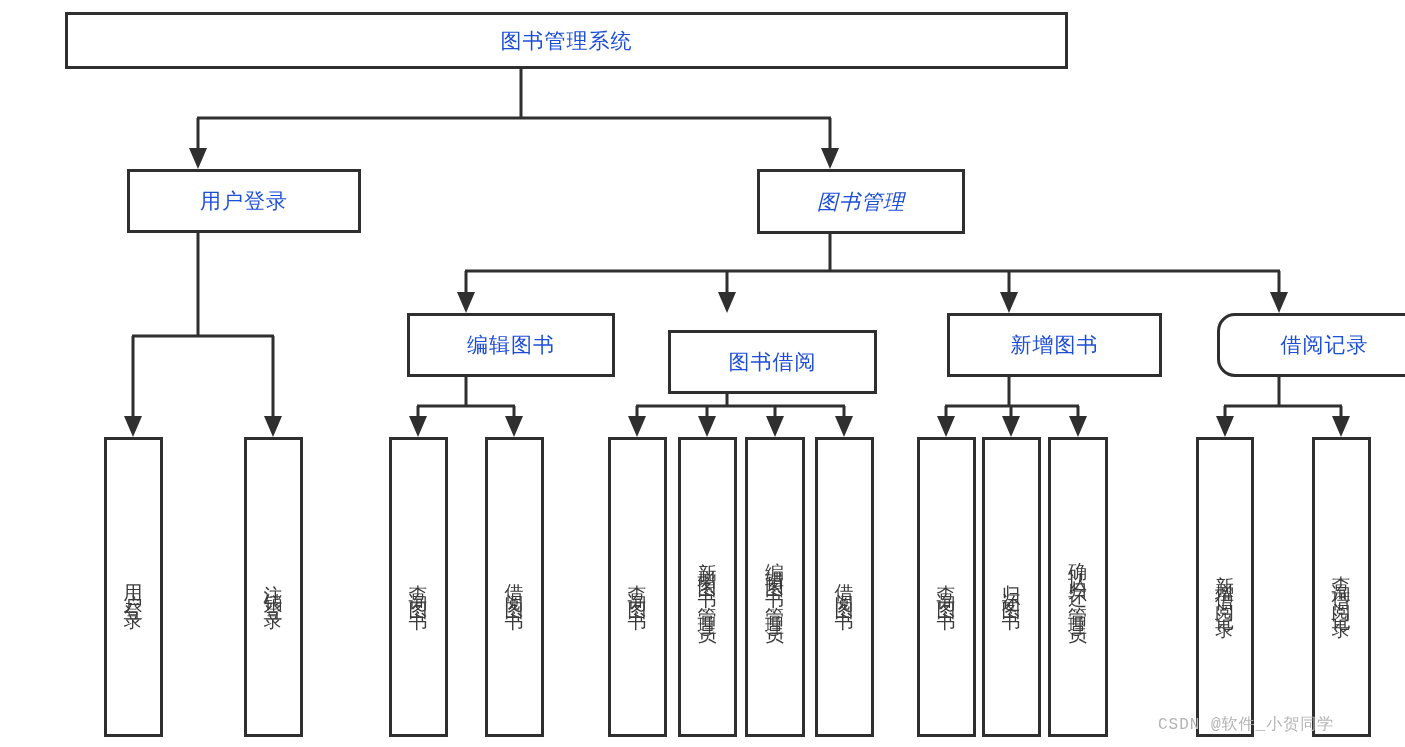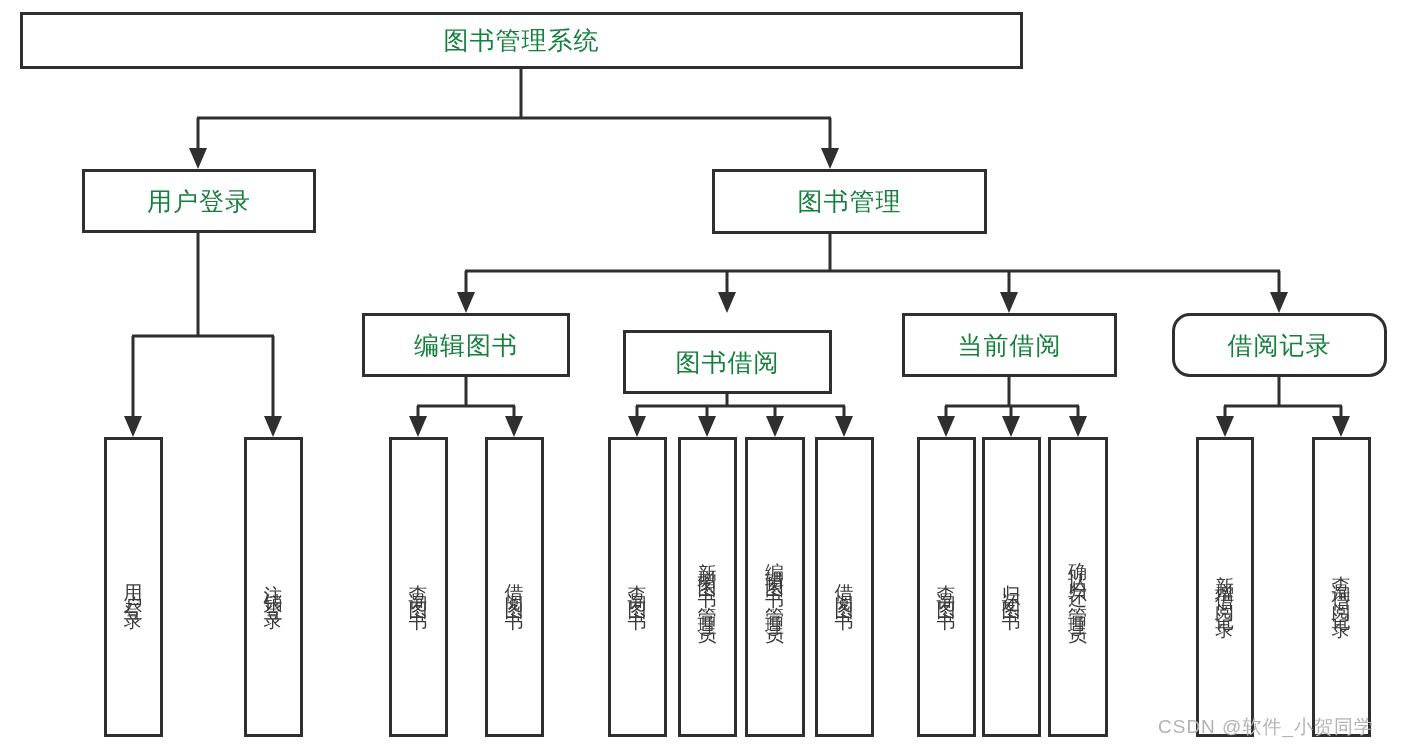--- a/index.html
+++ b/index.html
@@ -22,24 +22,25 @@
     pointer-events: none;
   }
   .hbox {
     position: absolute;
     box-sizing: border-box;
     border: 3px solid #2f2f2f;
     background: #ffffff;
     display: flex;
     align-items: center;
     justify-content: center;
-    font-size: 25px;
+    font-size: 21px;
     letter-spacing: 1px;
-    color: #15803d;
+    color: #1d4ed8;
     z-index: 2;
+    margin-left: 45px;
   }
   .leaf {
     position: absolute;
     box-sizing: border-box;
     border: 3px solid #2f2f2f;
     background: #ffffff;
     display: flex;
     align-items: center;
     justify-content: center;
     z-index: 2;
@@ -51,25 +52,26 @@
     letter-spacing: 9px;
     line-height: 1;
     color: #3a3a3a;
     white-space: nowrap;
   }
   .watermark {
     position: absolute;
     left: 1158px;
     top: 714px;
     width: 240px;
-    font-size: 19px;
+    font-size: 16px;
     color: #b3b3b3;
     letter-spacing: 1px;
     z-index: 3;
     white-space: nowrap;
+    font-family: Liberation Mono, monospace;
   }
 </style>
 </head>
 <body>
 
 <div class="canvas">
 
   <svg class="connectors" width="1405" height="747" viewBox="0 0 1405 747">
     <path fill="none" stroke="#2f2f2f" stroke-width="3" d="M521 69 V118 M197 118 H831 M198 118 V148 M830 118 V148
              M198 233 V336 M132 336 H274 M133 336 V416 M273 336 V416
@@ -86,25 +88,25 @@
              M628 416 L646 416 L637 437 Z M698 416 L716 416 L707 437 Z
              M766 416 L784 416 L775 437 Z M835 416 L853 416 L844 437 Z
              M937 416 L955 416 L946 437 Z M1002 416 L1020 416 L1011 437 Z
              M1069 416 L1087 416 L1078 437 Z
              M1216 416 L1234 416 L1225 437 Z M1332 416 L1350 416 L1341 437 Z"></path>
   </svg>
 
   <div class="hbox" style="left:20px; top:12px; width:1003px; height:57px;">图书管理系统</div>
 
   <div class="hbox" style="left:82px; top:169px; width:234px; height:64px;">用户登录</div>
-  <div class="hbox" style="left:712px; top:169px; width:275px; height:65px;">图书管理</div>
+  <div class="hbox" style="left:712px; top:169px; width:208px; height:65px;font-style:italic;">图书管理</div>
 
   <div class="hbox" style="left:362px; top:313px; width:208px; height:64px;">编辑图书</div>
   <div class="hbox" style="left:623px; top:330px; width:209px; height:64px;">图书借阅</div>
-  <div class="hbox" style="left:902px; top:313px; width:215px; height:64px;">当前借阅</div>
+  <div class="hbox" style="left:902px; top:313px; width:215px; height:64px;">新增图书</div>
   <div class="hbox" style="left:1172px; top:313px; width:215px; height:64px;border-radius:18px;">借阅记录</div>
 
   <div class="leaf" style="left:104px; top:437px; width:59px; height:300px;">
     <span>用户登录</span>
   </div>
   <div class="leaf" style="left:244px; top:437px; width:59px; height:300px;">
     <span>注销登录</span>
   </div>
   <div class="leaf" style="left:389px; top:437px; width:59px; height:300px;">
     <span>查询图书</span>

